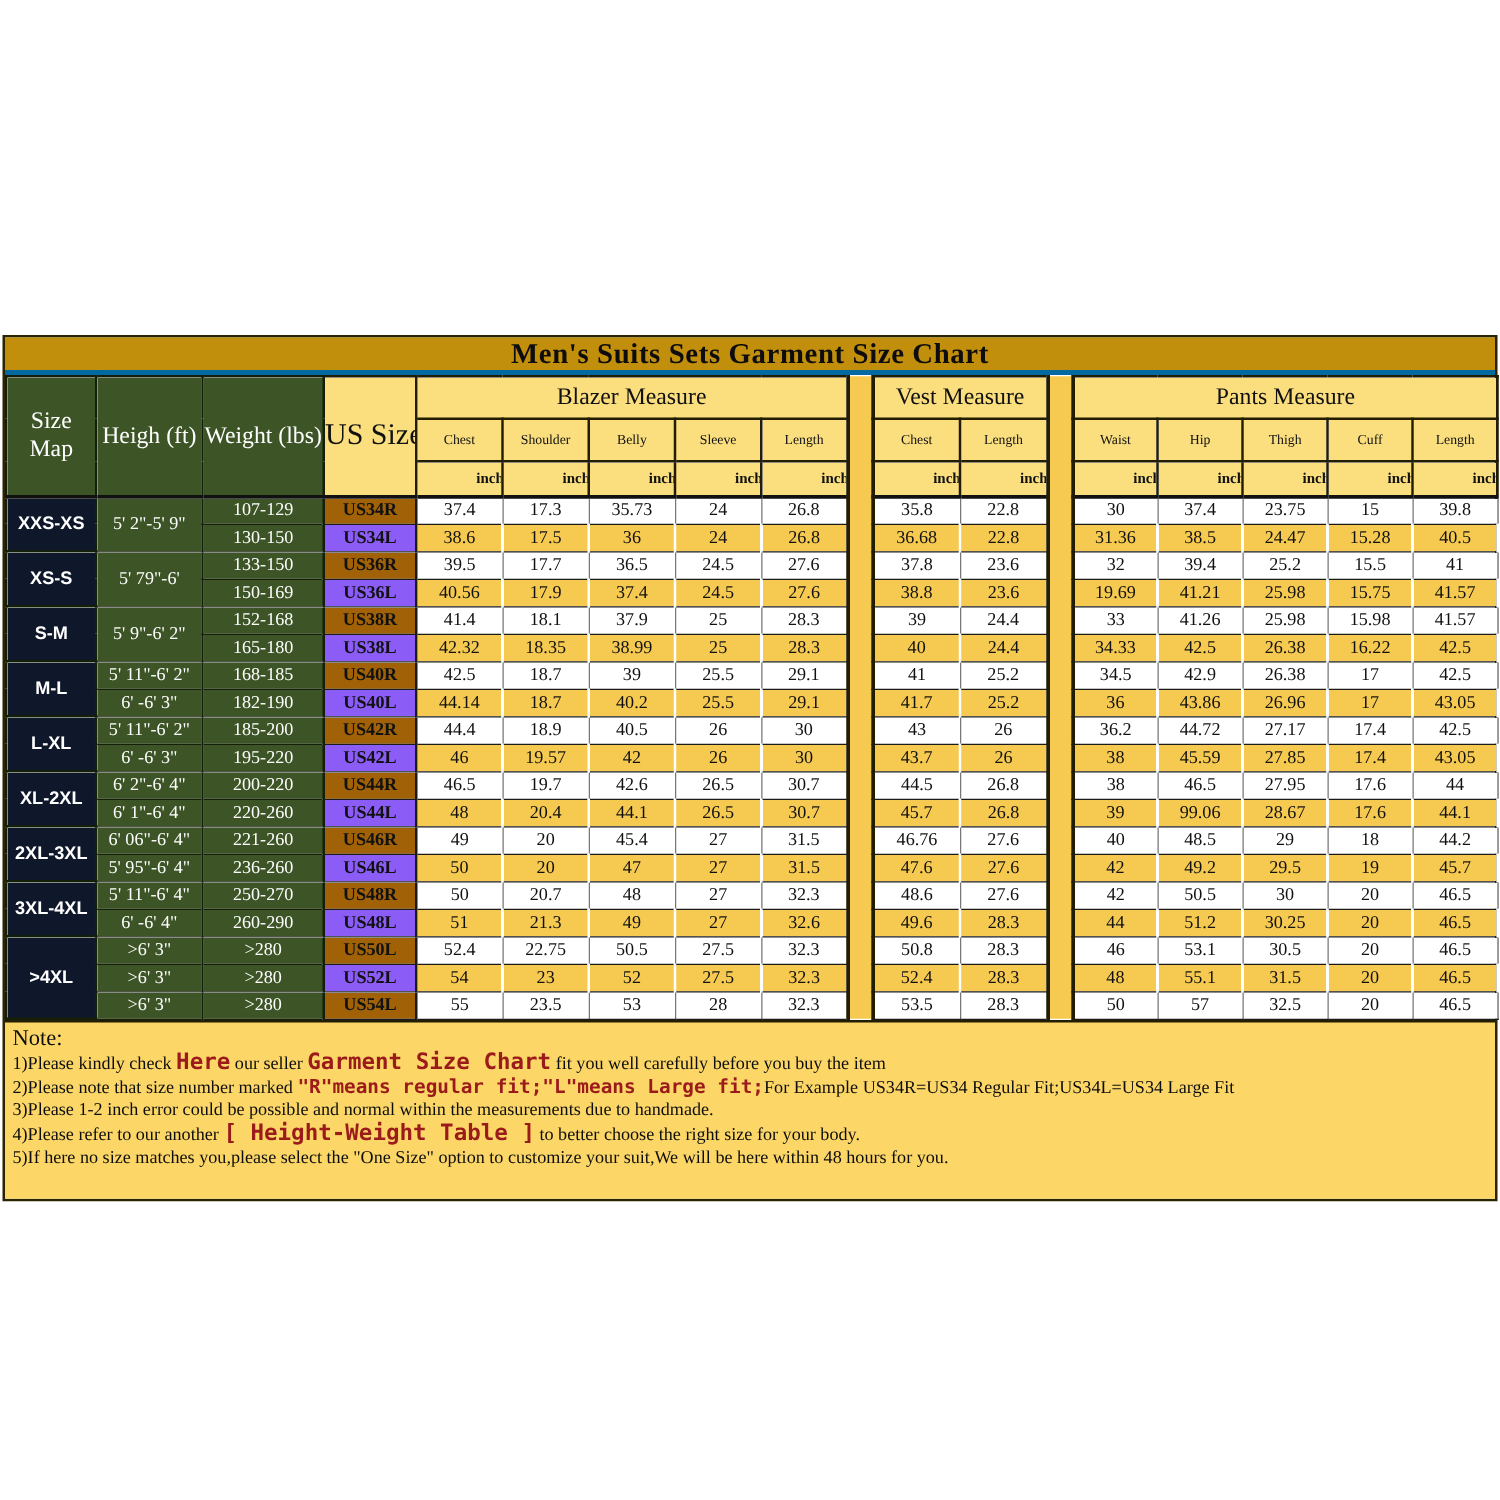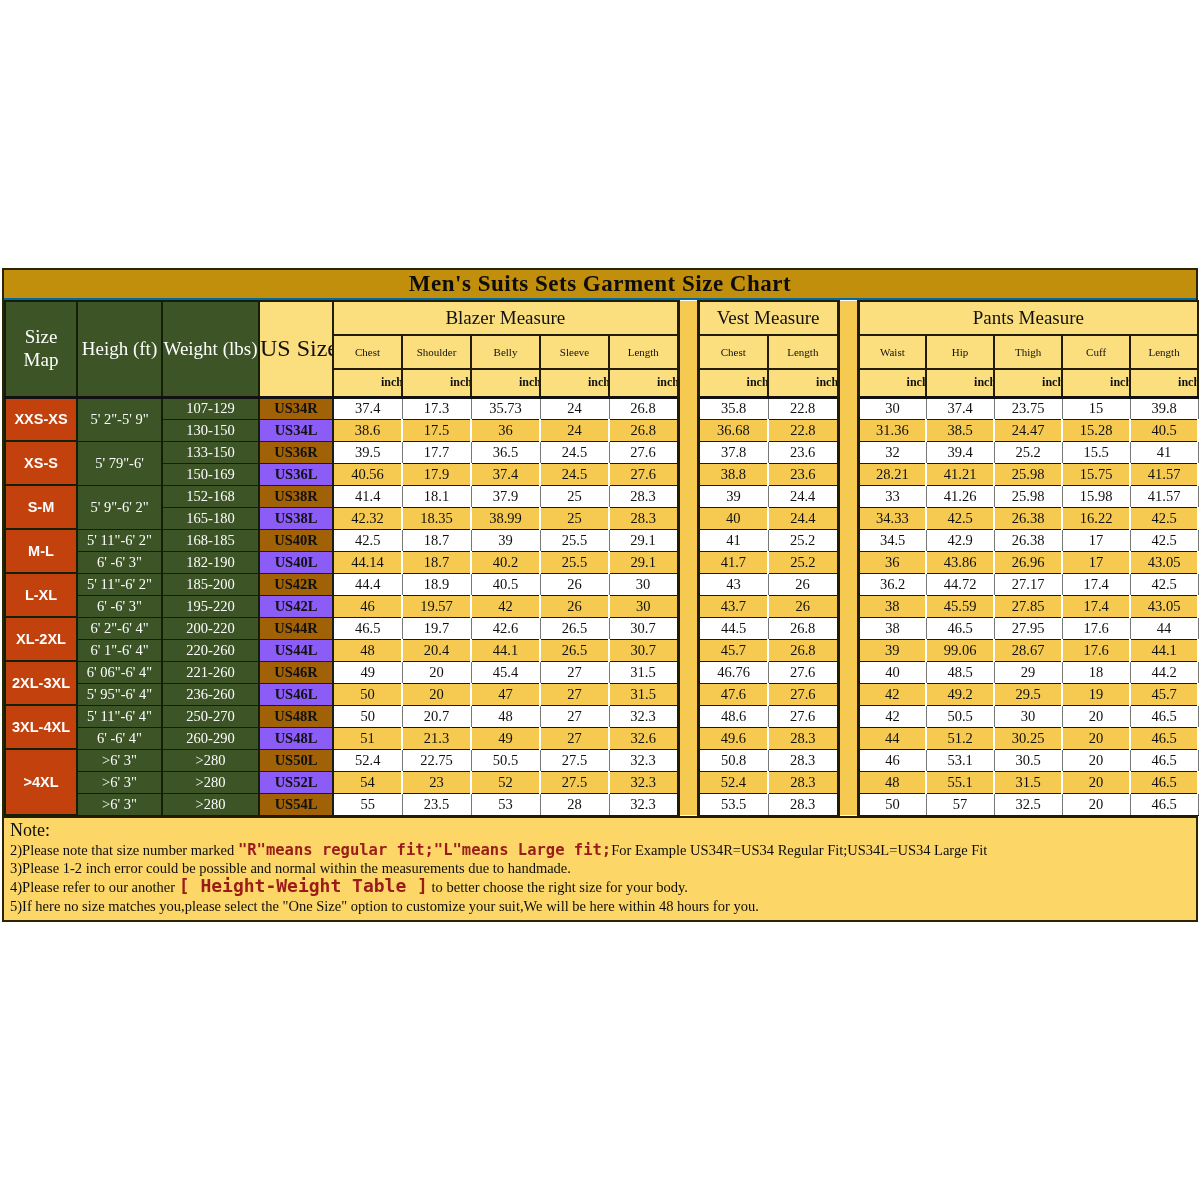--- a/index.html
+++ b/index.html
@@ -4,21 +4,21 @@
 <style>
   * { margin: 0; padding: 0; box-sizing: border-box; }
   html, body { width: 1200px; height: 1200px; background: #ffffff; overflow: hidden; }
   body { position: relative; font-family: "Liberation Serif", "DejaVu Serif", serif; color: #111; }
 
   .chart-wrap {
     position: absolute; left: 2px; top: 268px; width: 1196px;
     border: 2px solid #2b2400; background: #fff;
   }
   .title-bar {
-    height: 30px; background: #C28F0C; border-bottom: 2px solid #0369a1;
+    height: 30px; background: #C28F0C; border-bottom: 4px solid #0369a1;
     display: flex; align-items: center; justify-content: center;
   }
   .title-bar span { font-size: 23px; font-weight: bold; letter-spacing: .5px; color: #0d0d0d; }
 
   table { width: 100%; border-collapse: collapse; table-layout: fixed; }
   th, td { text-align: center; vertical-align: middle; padding: 0; overflow: hidden; white-space: nowrap; }
 
   
   .green {
     background: #3C5426; color: #fff; border: 2px solid #131f08;
@@ -33,31 +33,31 @@
   .hrow1 th { height: 34px; }
   .hdr-b { border-bottom: 3px solid #111; }
 
   
   .gap { background: #F6CA50; border-left: 3px solid #221d00; border-right: 3px solid #221d00; }
 
   
   .drow { height: 22px; }
   .drow td, .drow th { font-size: 14.5px; }
   .gcell {
-    background: #c2410c; color: #fff; border: 2px solid #131f08;
+    background: #0f172a; color: #fff; border: 2px solid #131f08;
     font-family: "Liberation Sans", sans-serif; font-weight: bold; font-size: 15px;
   }
   .hwcell { background: #3C5426; color: #fff; border: 1px solid #131f08; border-left-width: 2px; border-right-width: 2px; font-size: 13.5px; font-weight: normal; }
   .uscell { font-weight: bold; font-size: 15px; border: 1px solid #1a1a1a; border-left: 2px solid #1a1a1a; border-right: 2px solid #1a1a1a; background: #a16207; }
   .num { background: #fff; border-top: 1px solid #1a1a1a; border-bottom: 1px solid #1a1a1a; border-left: 1px solid #777; border-right: 1px solid #777; font-weight: normal; }
   .hl .uscell { background: #8b5cf6; }
   .hl .num { background: #F6CA50; border-left: 2px solid #fff; border-right: 2px solid #fff; }
 
   
-  .notes { background: #FCD768; border-top: 2px solid #221d00; padding: 2px 6px 5px 6px; }
+  .notes { background: #FCD768; border-top: 2px solid #221d00; padding: 2px 6px 24px 6px; }
   .note-heading { font-size: 18px; line-height: 21px; color: #0d0d0d; }
   .note-line { font-size: 14.5px; line-height: 18.2px; color: #0d0d0d; white-space: nowrap; }
   .seg-r  { font-family: "DejaVu Sans Mono", monospace; font-weight: bold; color: #9B1A1A; font-size: 15.5px; }
   .seg-R  { font-family: "DejaVu Sans Mono", monospace; font-weight: bold; color: #9B1A1A; font-size: 18px; }
 </style>
 </head>
 <body>
 
 <div class="chart-wrap">
   <div class="title-bar">
@@ -181,21 +181,21 @@
         <tr class="drow hl">
           <td class="hwcell">150-169</td>
           <td class="uscell">US36L</td>
           <td class="num">40.56</td>
           <td class="num">17.9</td>
           <td class="num">37.4</td>
           <td class="num">24.5</td>
           <td class="num">27.6</td>
           <td class="num">38.8</td>
           <td class="num">23.6</td>
-          <td class="num">28.21</td>
+          <td class="num">19.69</td>
           <td class="num">41.21</td>
           <td class="num">25.98</td>
           <td class="num">15.75</td>
           <td class="num">41.57</td>
         </tr>
         <tr class="drow">
           <th class="gcell" rowspan="2">S-M</th>
           <td class="hwcell" rowspan="2">5' 9"-6' 2"</td>
           <td class="hwcell">152-168</td>
           <td class="uscell">US38R</td>
@@ -454,19 +454,20 @@
           <td class="num">32.5</td>
           <td class="num">20</td>
           <td class="num">46.5</td>
         </tr>
       </tbody>
   </table>
 
   <div class="notes">
     <div class="note-heading">Note:</div>
     <div id="note-lines">
+        <div class="note-line"><span>1)Please kindly check </span><span class="seg-R">Here</span><span> our seller </span><span class="seg-R">Garment Size Chart</span><span> fit you well carefully before you buy the item</span></div>
         <div class="note-line"><span>2)Please note that size number marked </span><span class="seg-r">"R"means regular fit;"L"means Large fit;</span><span>For Example US34R=US34 Regular Fit;US34L=US34 Large Fit</span></div>
         <div class="note-line"><span>3)Please 1-2 inch error could be possible and normal within the measurements due to handmade.</span></div>
         <div class="note-line"><span>4)Please refer to our another </span><span class="seg-R">[ Height-Weight Table ]</span><span> to better choose the right size for your body.</span></div>
         <div class="note-line"><span>5)If here no size matches you,please select the "One Size" option to customize your suit,We will be here within 48 hours for you.</span></div>
       </div>
   </div>
 </div>
 
 </body></html>

